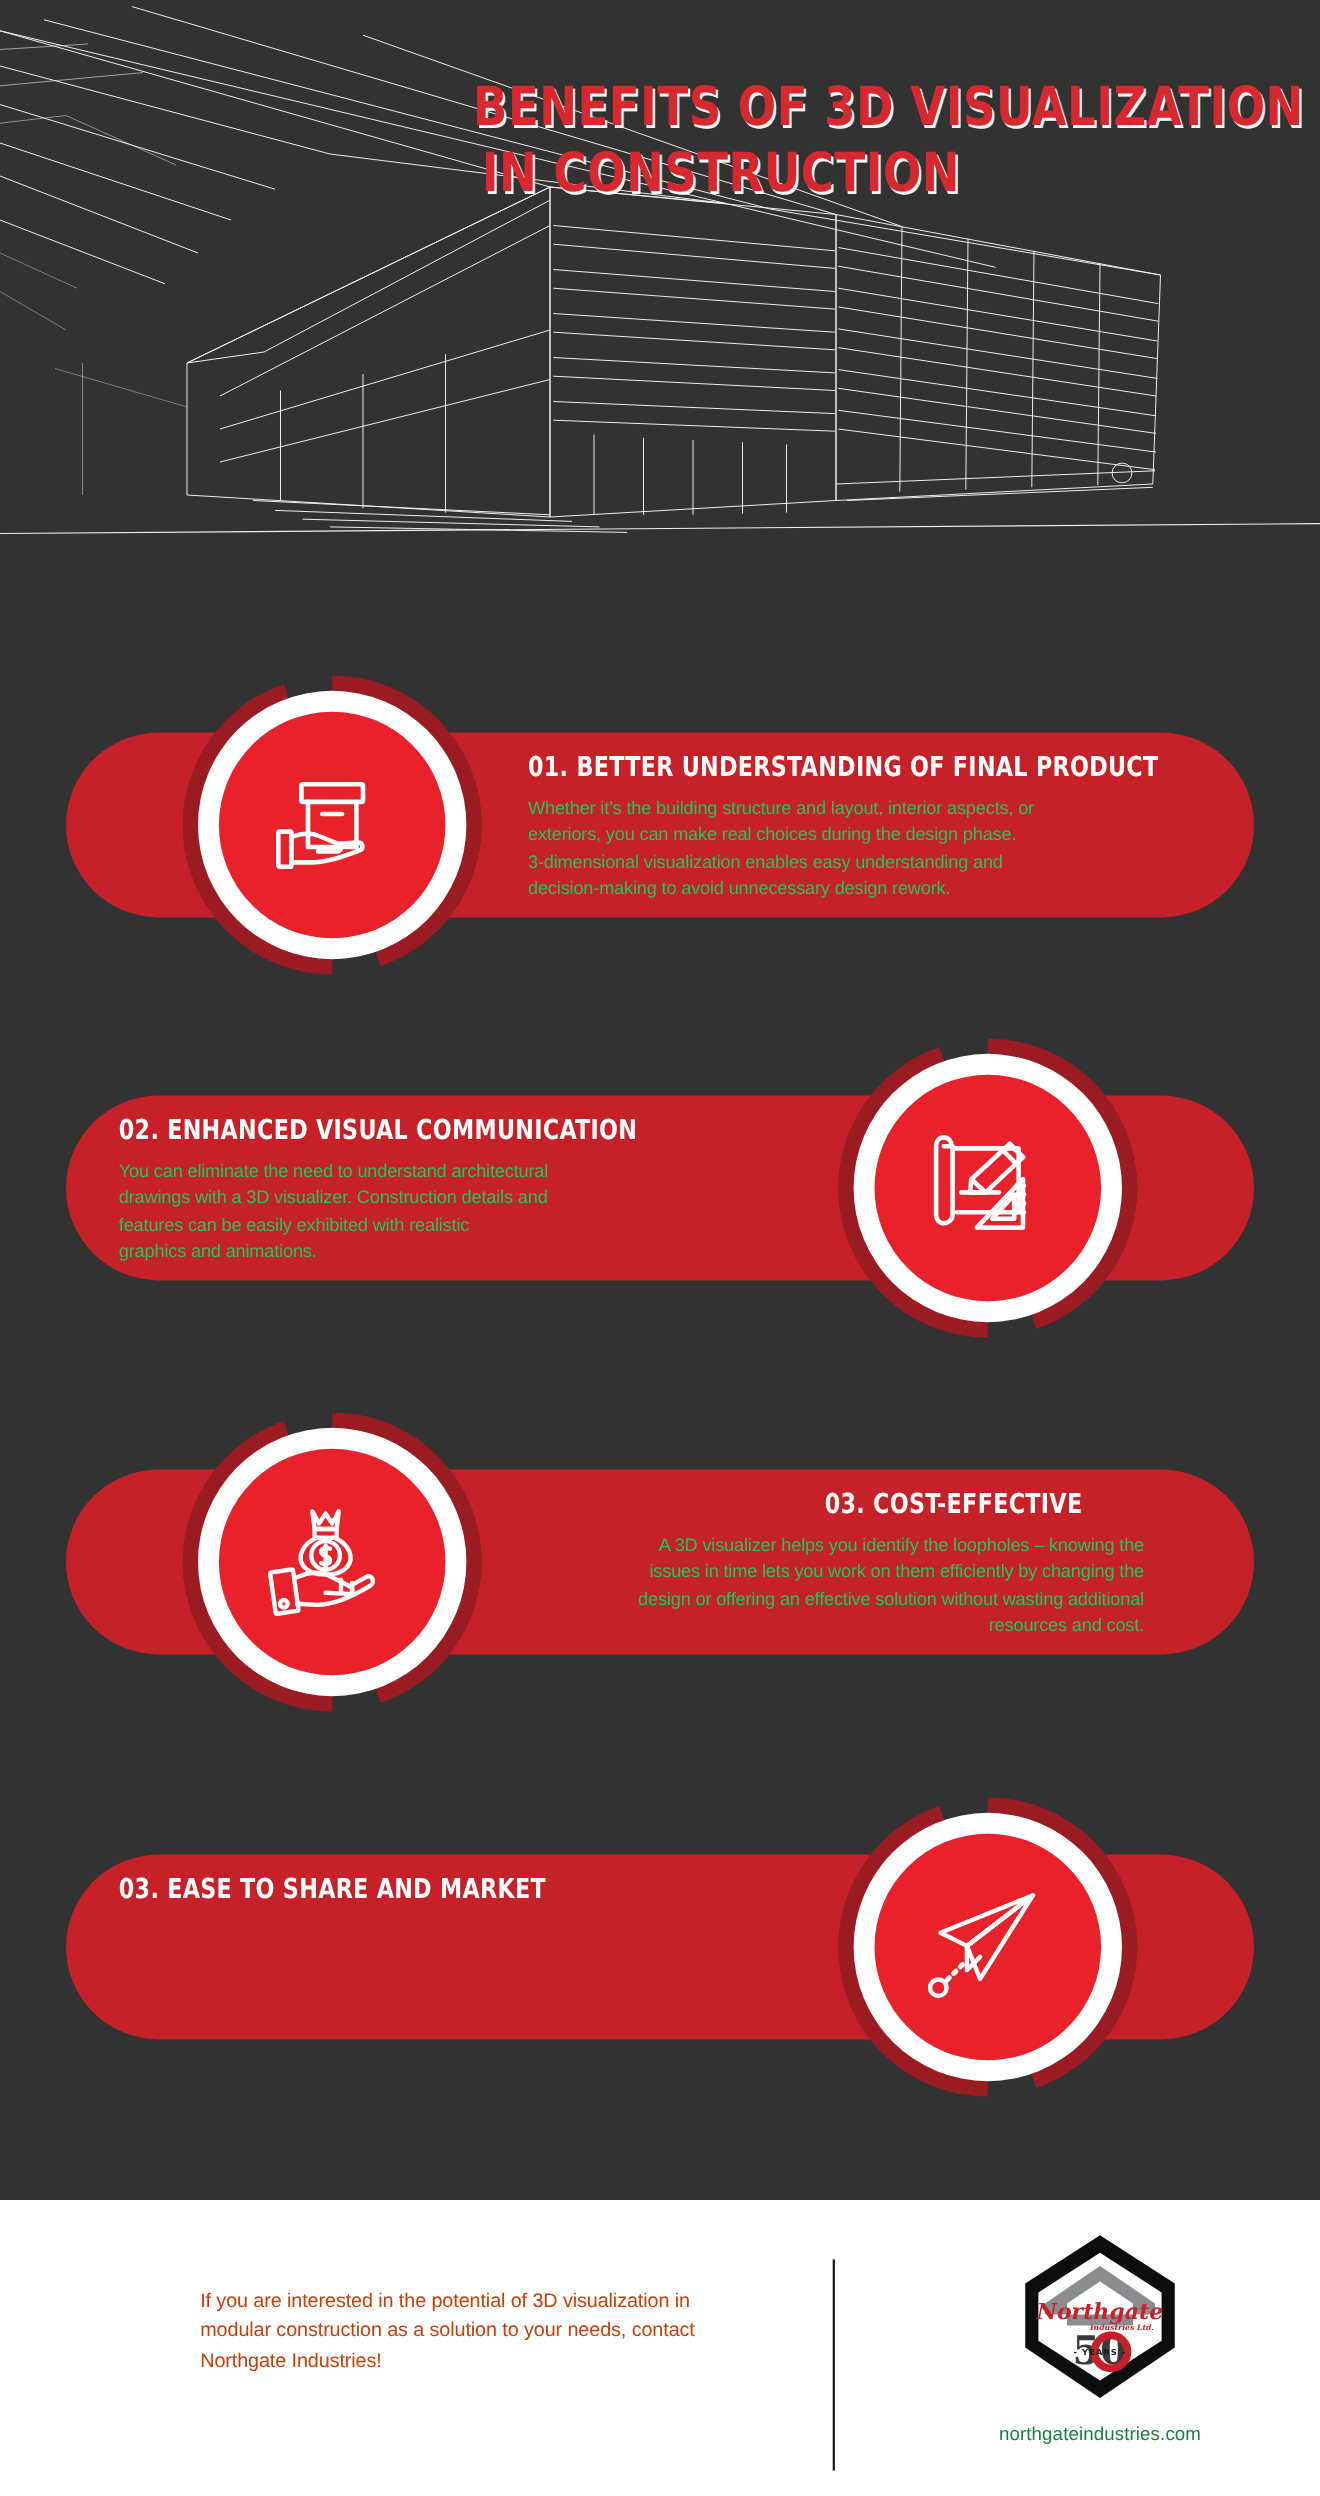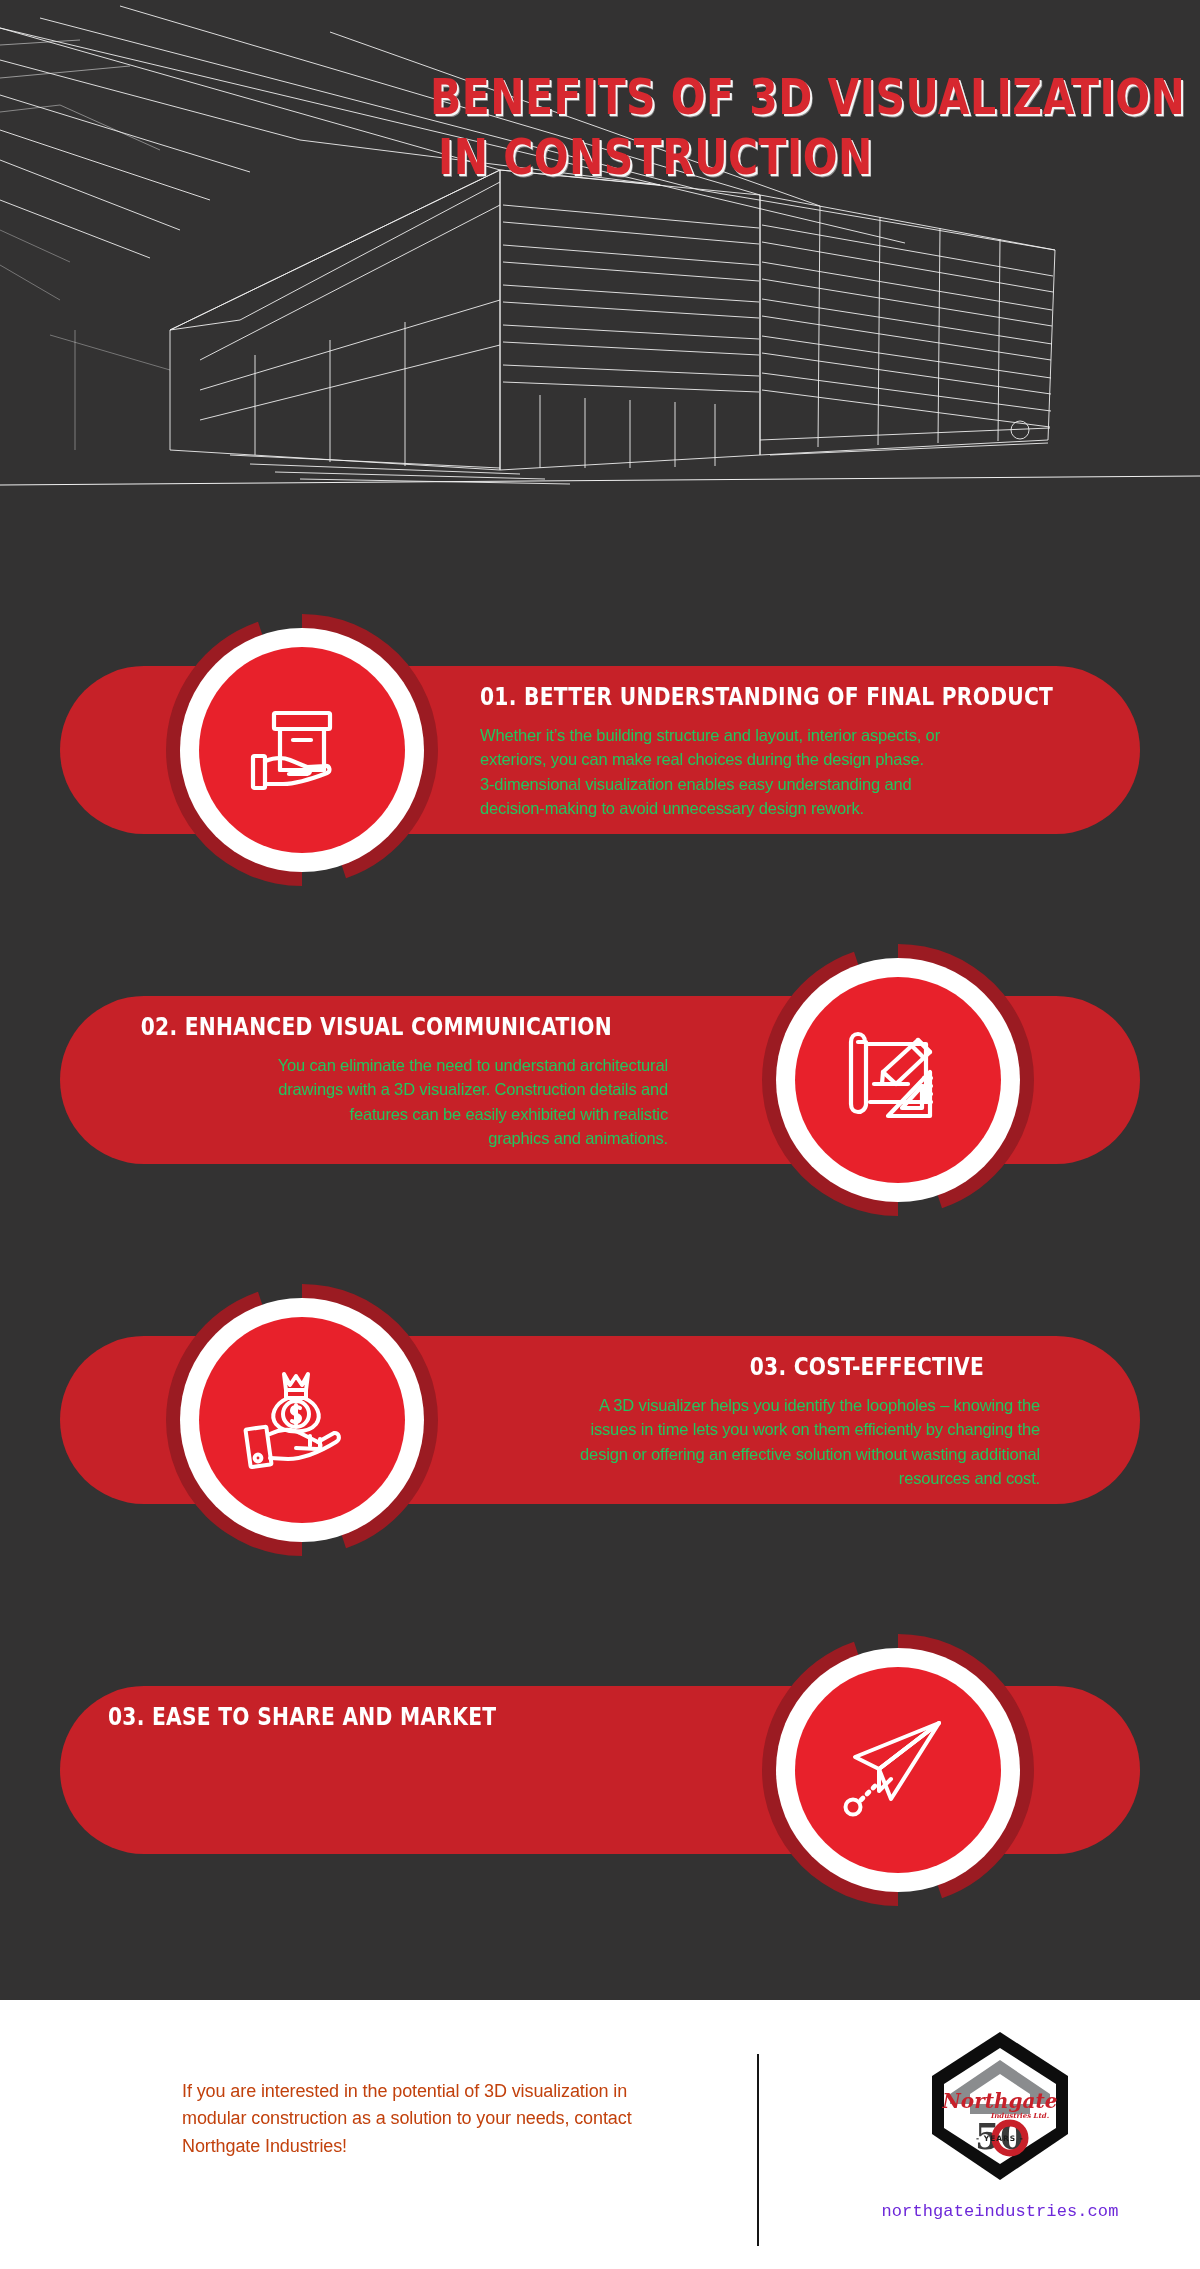--- a/index.html
+++ b/index.html
@@ -179,23 +179,23 @@
   .footer-brand{
     position:absolute;
     left:820px;
     top:28px;
     width:360px;
     text-align:center;
   }
   .footer-logo{ margin:0 auto; }
   .footer-url{
     margin-top:14px;
-    font-family:Liberation Mono, monospace;
+    font-family:Liberation Sans, sans-serif;
     font-size:17px;
-    color:#6d28d9;
+    color:#15803d;
     letter-spacing:0.1px;
   }
 </style>
 </head>
 <body>
 
 <div class="page">
 
   <div class="dark-area">
 
@@ -316,21 +316,21 @@
       </div>
       <div class="card-text">
         <div class="card-heading">01. BETTER UNDERSTANDING OF FINAL PRODUCT</div>
         <div class="card-body">Whether it’s the building structure and layout, interior aspects, or
 exteriors, you can make real choices during the design phase.
 3-dimensional visualization enables easy understanding and
 decision-making to avoid unnecessary design rework.</div>
       </div>
     </div>
 
-    <div class="card right-icon" style="top:930px;text-align:right;">
+    <div class="card right-icon" style="top:930px;">
       <div class="bar"></div>
       <div class="icon-cluster">
         <svg class="arc" viewBox="0 0 288 288">
           <path d="M144 8 A136 136 0 0 1 280 144 L248 144 A104 104 0 0 0 144 40 Z" fill="#9B1B22"></path>
           <path d="M144 280 A136 136 0 0 1 8 144 L40 144 A104 104 0 0 0 144 248 Z" fill="#9B1B22"></path>
           <path d="M8 144 A136 136 0 0 1 100 15.8 L110 46.3 A104 104 0 0 0 40 144 Z" fill="#9B1B22"></path>
           <path d="M280 144 A136 136 0 0 1 188 272.2 L178 241.7 A104 104 0 0 0 248 144 Z" fill="#9B1B22"></path>
         </svg>
         <div class="ring-white"></div>
         <div class="disc-red">

